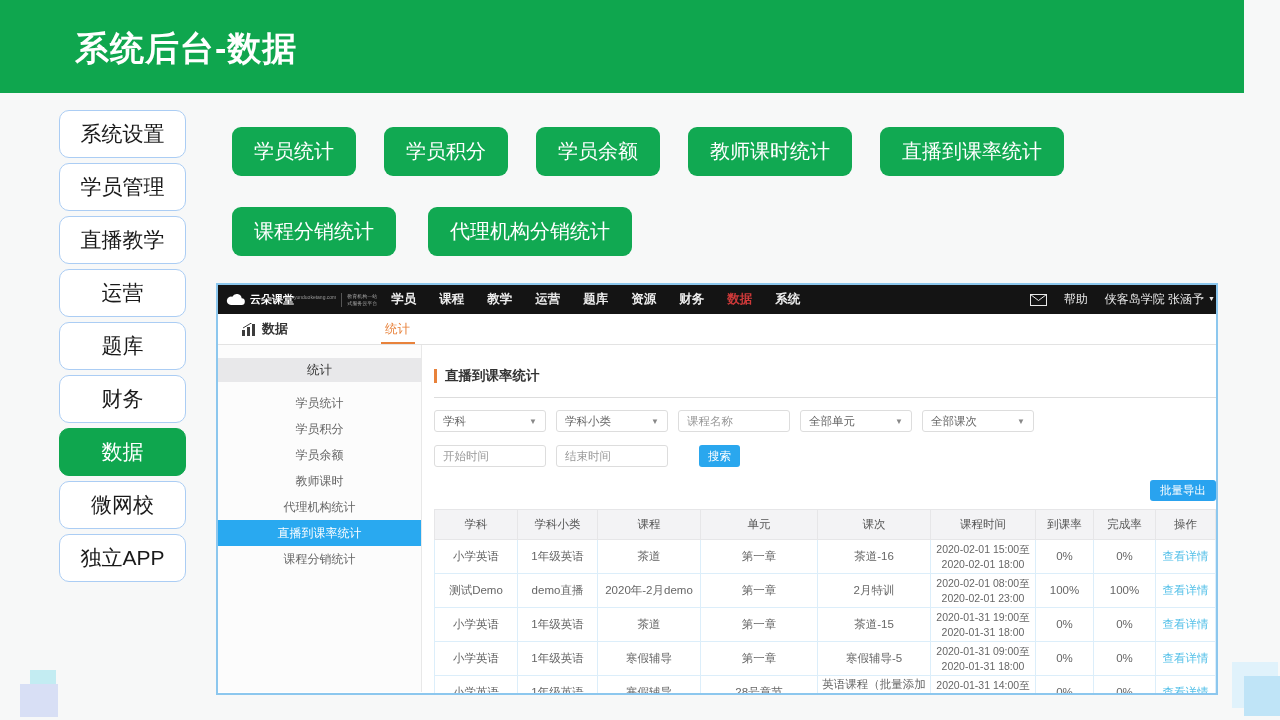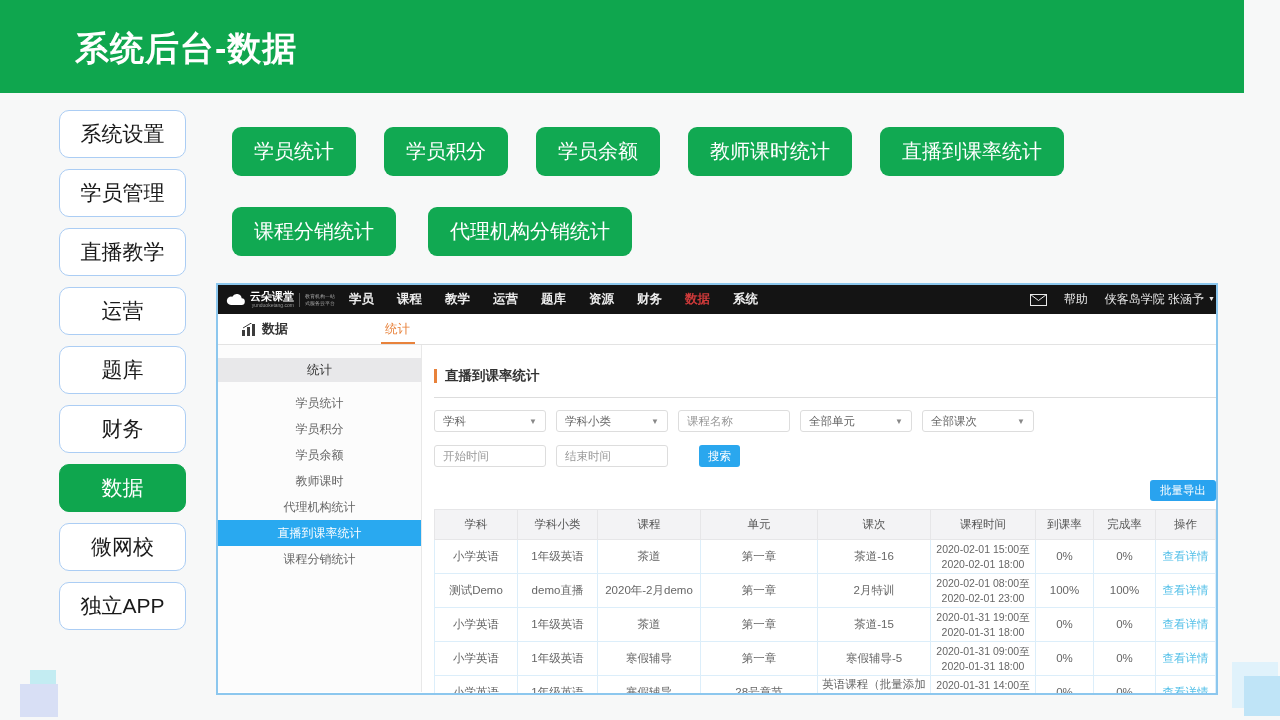--- a/index.html
+++ b/index.html
@@ -5,41 +5,41 @@
   html,body{margin:0;padding:0;background:#e9e9e9;}
   .stage{position:relative;width:1280px;height:720px;background:#f7f8f8;overflow:hidden;
          font-family:"Liberation Sans","DejaVu Sans",sans-serif;}
 
   
   .banner{position:absolute;left:0;top:0;width:1244px;height:93px;background:#0FA64E;}
   .banner h1{margin:0;padding:26px 0 0 75px;color:#fff;font-size:34px;font-weight:600;letter-spacing:1px;}
 
   
   .sidebar{position:absolute;left:59px;top:110px;width:127px;}
-  .side-btn{height:48px;margin-bottom:11px;background:#fff;border:1px solid #ABCDF4;border-radius:10px;
+  .side-btn{height:48px;margin-bottom:5px;background:#fff;border:1px solid #ABCDF4;border-radius:10px;
             display:flex;align-items:center;justify-content:center;font-size:21px;color:#1a1a1a;
             box-sizing:border-box;cursor:pointer;}
   .side-btn.active{background:#0FA64E;border-color:#0FA64E;color:#fff;}
 
   
   .quick{position:absolute;display:flex;}
   #quickrow1{left:232px;top:127px;gap:28px;}
   #quickrow2{left:232px;top:207px;gap:32px;}
   .qbtn{height:49px;padding:0 22px;background:#11A952;color:#fff;border:none;border-radius:9px;
         font-size:20px;display:flex;align-items:center;cursor:pointer;font-family:inherit;}
 
   
   .shot{position:absolute;left:216px;top:283px;width:998px;height:408px;background:#fff;
         border:2px solid #8CC7EE;overflow:hidden;}
 
   
   .abar{height:29px;background:#141414;display:flex;align-items:center;color:#e8e8e8;}
   .logo{display:flex;align-items:center;padding-left:8px;}
   .cloud-icon{display:flex;margin-right:4px;}
-  .logo-text{display:flex;flex-direction:column;line-height:1;align-items:flex-end;}
+  .logo-text{display:flex;flex-direction:row;line-height:1;}
   .logo-name{font-size:11px;font-weight:700;color:#fff;}
   .logo-domain{font-size:5px;color:#999;margin-top:1px;}
   .logo-sep{width:1px;height:14px;background:#555;margin:0 5px;}
   .tagline{display:flex;flex-direction:column;font-size:5px;color:#aaa;line-height:1.4;}
   .amenu{display:flex;gap:23px;margin-left:14px;font-size:12.5px;font-weight:700;}
   .amenu-item{color:#ededed;cursor:pointer;white-space:nowrap;}
   .amenu-item.active{color:#D03A3A;}
   .aright{margin-left:auto;display:flex;align-items:center;gap:17px;font-size:12px;white-space:nowrap;padding-right:1px;}
   .help-link,.account{cursor:pointer;color:#e8e8e8;}
   .account .caret{font-size:7px;margin-left:4px;vertical-align:2px;}

